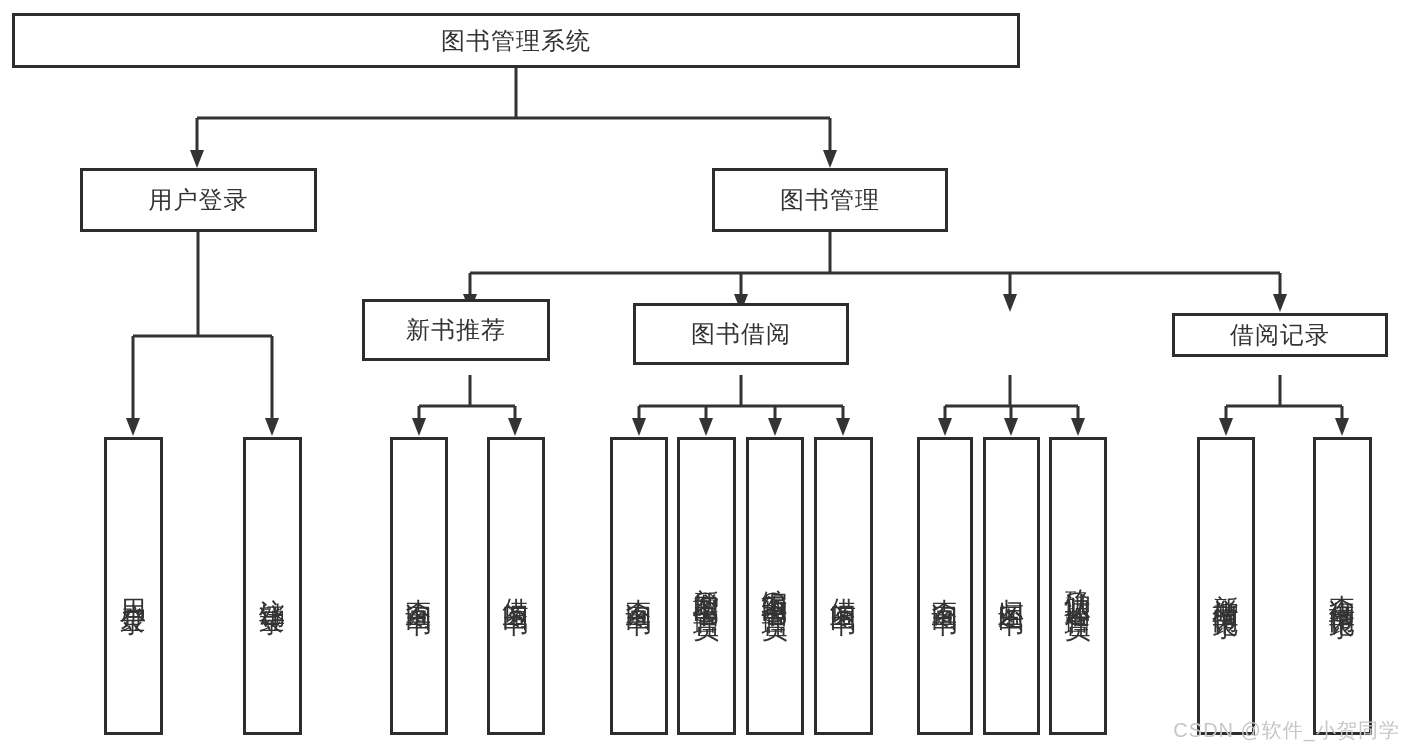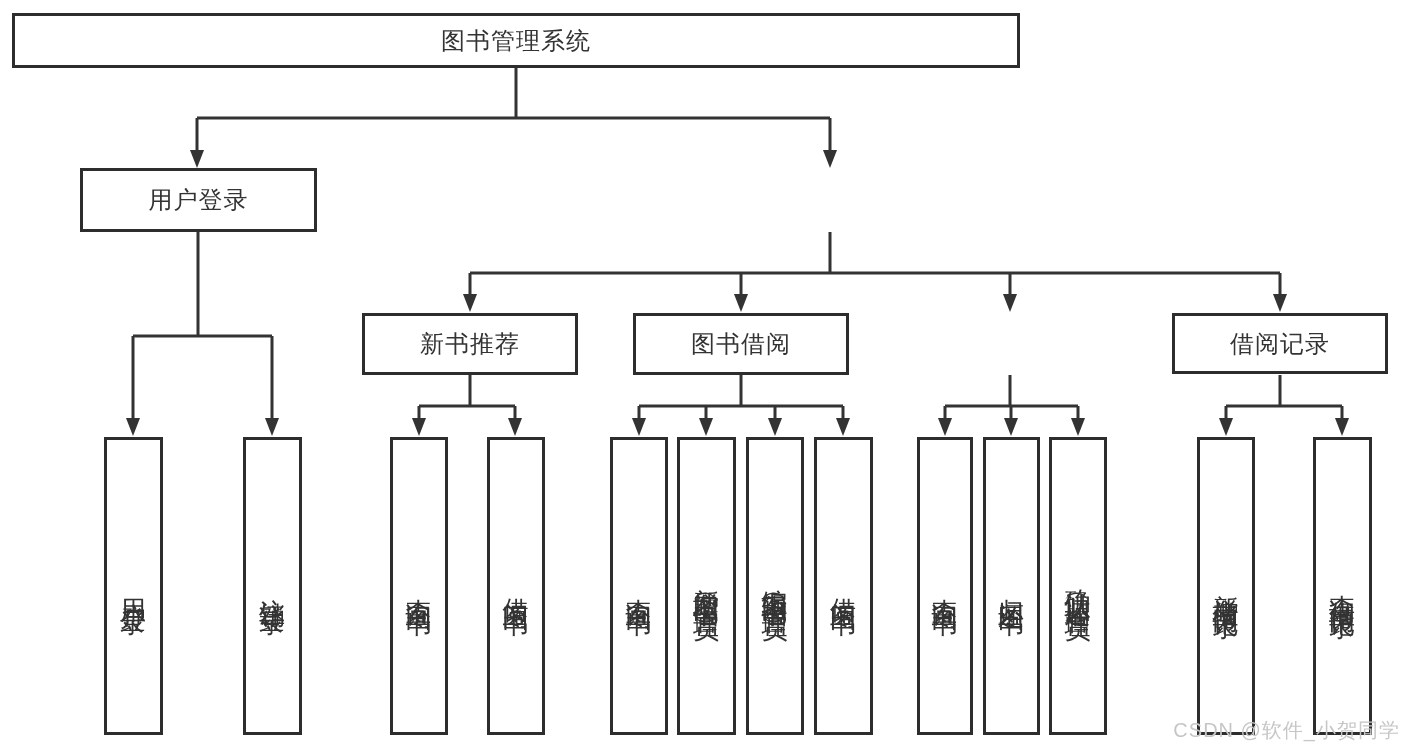--- a/index.html
+++ b/index.html
@@ -95,28 +95,31 @@
     <polygon points="1335,418 1349,418 1342,436"></polygon>
   </svg>
 
   <div class="node hnode" style="left:12px; top:13px; width:1008px; height:55px;">
     <span>图书管理系统</span>
   </div>
 
   <div class="node hnode" style="left:80px; top:168px; width:237px; height:64px;">
     <span>用户登录</span>
   </div>
+  <div class="node hnode" style="left:712px; top:168px; width:236px; height:64px;">
+    <span>图书管理</span>
+  </div>
 
-  <div class="node hnode" style="left:362px; top:313px; width:216px; height:62px;text-align:center;">
+  <div class="node hnode" style="left:362px; top:299px; width:188px; height:62px;text-align:center;">
     <span>新书推荐</span>
   </div>
-  <div class="node hnode" style="left:633px; top:313px; width:216px; height:62px;">
+  <div class="node hnode" style="left:633px; top:303px; width:216px; height:62px;">
     <span>图书借阅</span>
   </div>
-  <div class="node hnode" style="left:1172px; top:313px; width:216px; height:61px;">
+  <div class="node hnode" style="left:1172px; top:313px; width:216px; height:44px;">
     <span>借阅记录</span>
   </div>
 
   <div class="node leaf" style="left:104px; top:437px; width:59px; height:298px;">
     <span>用户登录</span>
   </div>
   <div class="node leaf" style="left:243px; top:437px; width:59px; height:298px;">
     <span>注销登录</span>
   </div>
 

